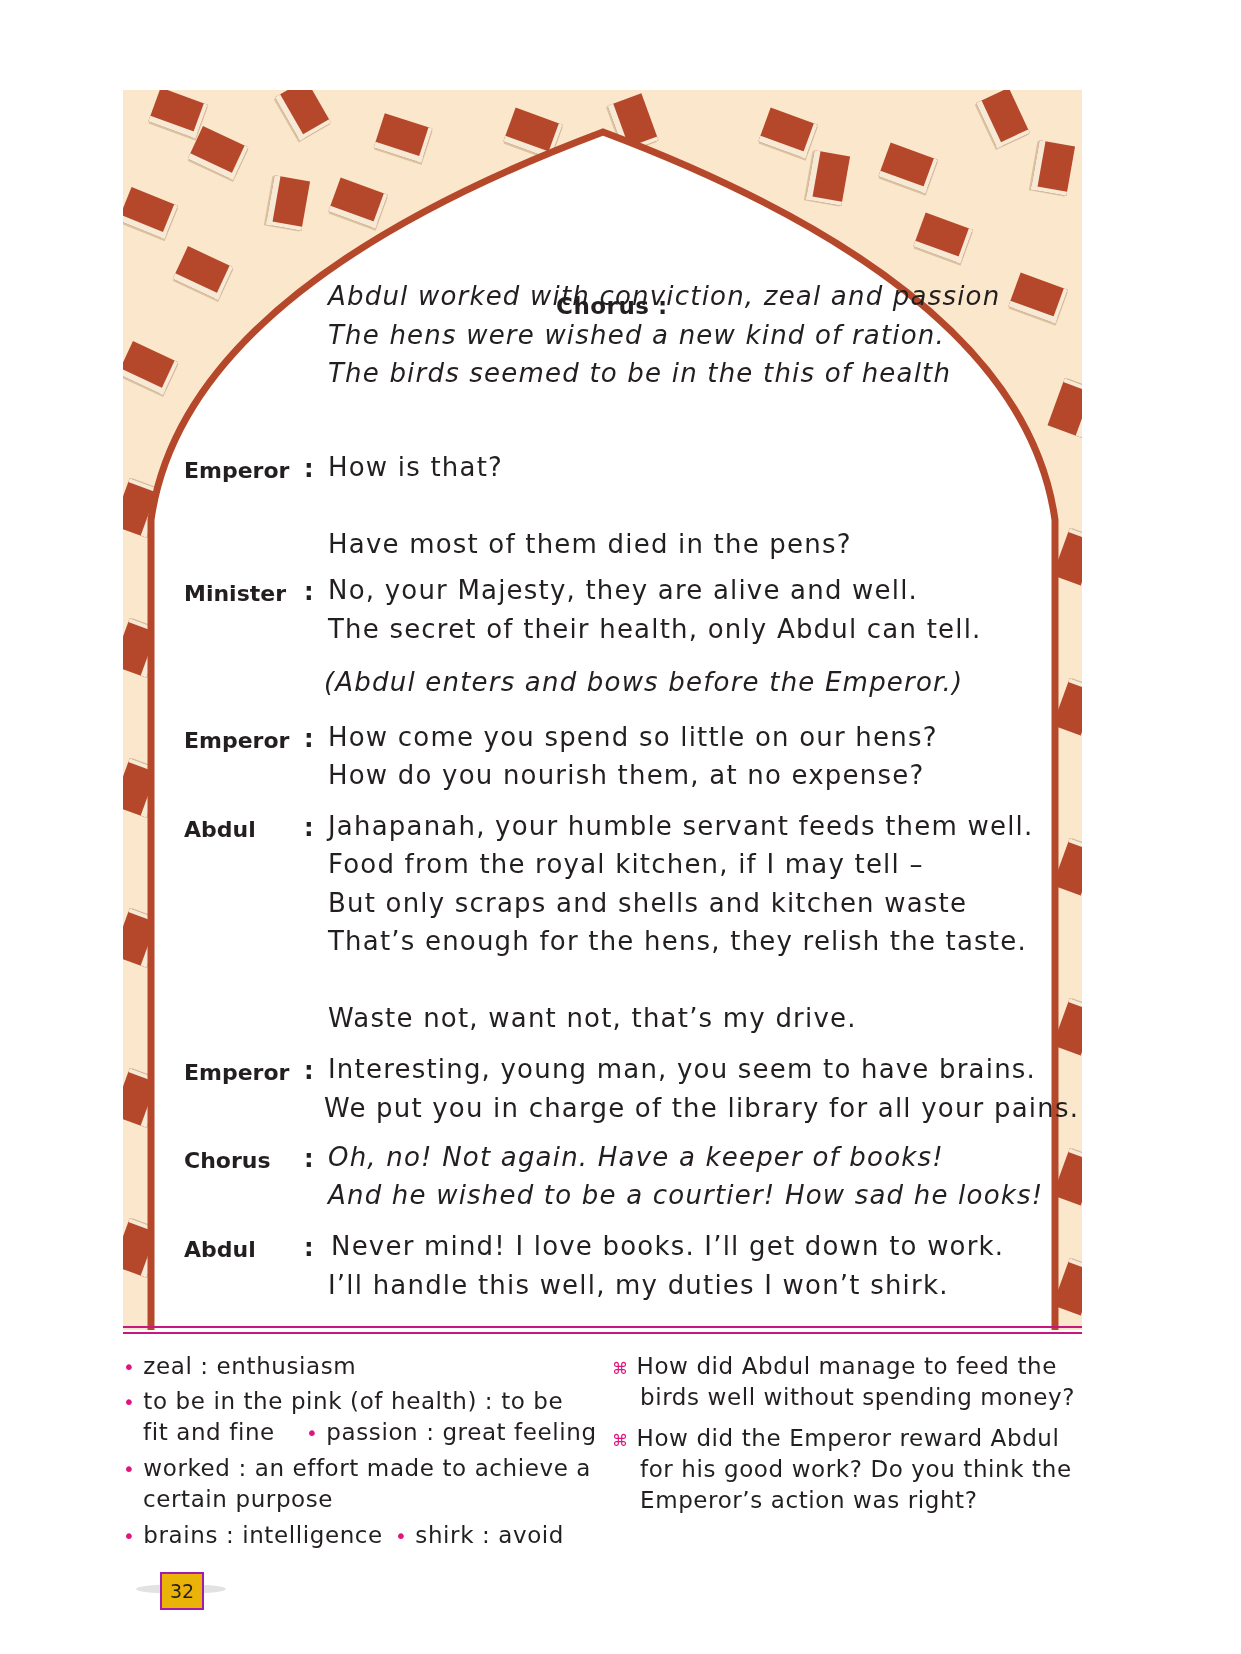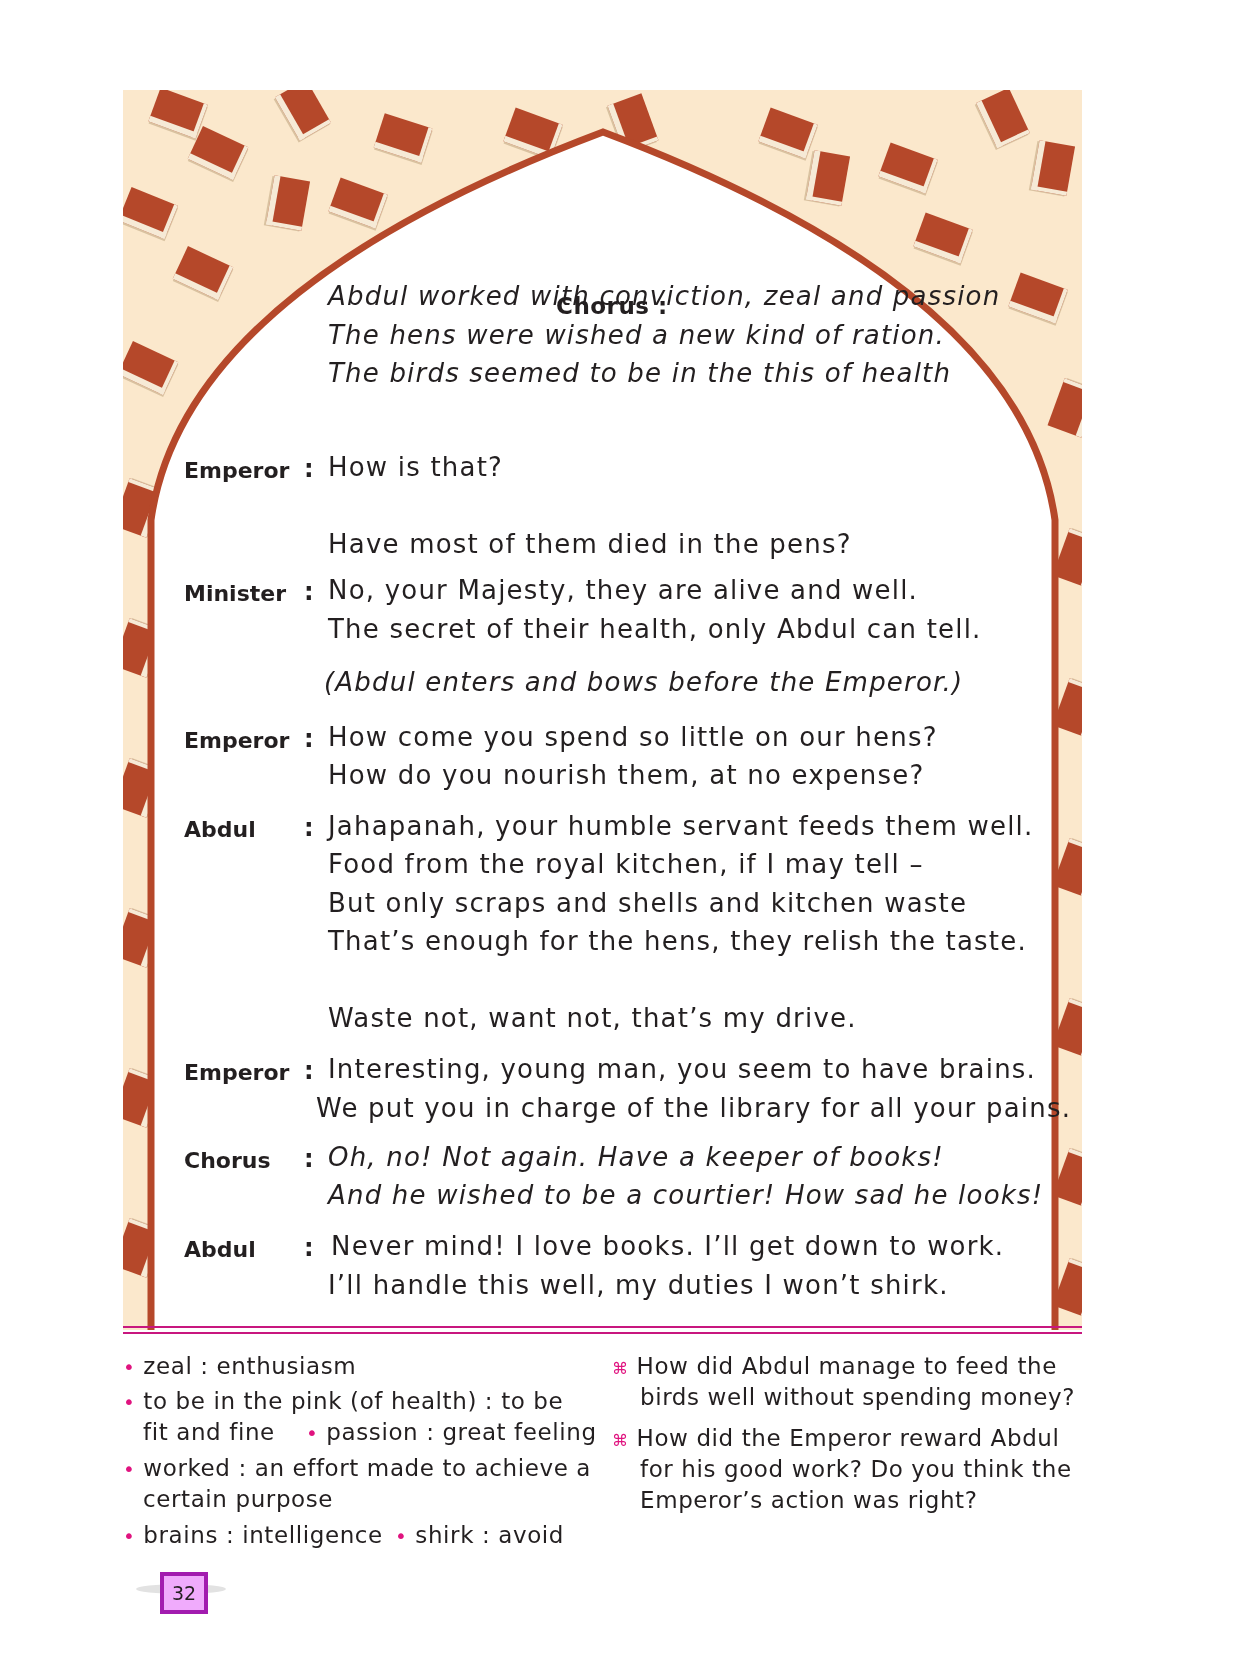--- a/index.html
+++ b/index.html
@@ -28,22 +28,22 @@
 
   
   .gloss { position:absolute; font-size:23px; letter-spacing:0.6px; white-space:nowrap; color:#231f20; }
   .dot { color:#e0137f; font-size:20px; }
   .q-icon { color:#e0137f; font-size:16px; }
 
   
   .pgwrap { position:absolute; left:136px; top:1572px; width:90px; height:34px; }
   .pgwrap .wing { position:absolute; top:12px; height:10px; width:90px; background:#e2e2e2;
                   border-radius:50%; }
-  .pgbox { position:absolute; left:24px; top:0; width:40px; height:34px; background:#f0abfc;
-           border:4px solid #a21caf; text-align:center; line-height:34px; font-size:19px; }
+  .pgbox { position:absolute; left:24px; top:0; width:40px; height:34px; background:#eab308;
+           border:2px solid #a21caf; text-align:center; line-height:34px; font-size:19px; }
 </style>
 </head>
 <body>
 
 <div class="panel">
 
   <div class="book" style="left:30px;top:5px;transform:rotate(20deg)"></div>
   <div class="book" style="left:155px;top:2px;transform:rotate(60deg)"></div>
   <div class="book" style="left:70px;top:45px;transform:rotate(25deg)"></div>
   <div class="book" style="left:140px;top:95px;transform:rotate(100deg)"></div>
@@ -110,21 +110,21 @@
   <div class="colon" style="top:814px">:</div>
   <div class="line" style="left:328px;top:811px">Jahapanah, your humble servant feeds them well.</div>
   <div class="line" style="left:328px;top:849px">Food from the royal kitchen, if I may tell –</div>
   <div class="line" style="left:328px;top:888px">But only scraps and shells and kitchen waste</div>
   <div class="line" style="left:328px;top:926px">That’s enough for the hens, they relish the taste.</div>
   <div class="line" style="left:328px;top:1003px">Waste not, want not, that’s my drive.</div>
 
   <div class="speaker" style="top:1060px">Emperor</div>
   <div class="colon" style="top:1057px">:</div>
   <div class="line" style="left:328px;top:1054px">Interesting, young man, you seem to have brains.</div>
-  <div class="line" style="left:316px;top:1093px">We put you in charge of the library for all your pains.</div>
+  <div class="line" style="left:324px;top:1093px">We put you in charge of the library for all your pains.</div>
 
   <div class="speaker" style="top:1148px">Chorus</div>
   <div class="colon" style="top:1145px">:</div>
   <div class="line it" style="left:328px;top:1142px">Oh, no! Not again. Have a keeper of books!</div>
   <div class="line it" style="left:328px;top:1180px">And he wished to be a courtier! How sad he looks!</div>
 
   <div class="speaker" style="top:1237px">Abdul</div>
   <div class="colon" style="top:1234px">:</div>
   <div class="line" style="left:331px;top:1231px">Never mind! I love books. I’ll get down to work.</div>
   <div class="line" style="left:328px;top:1270px">I’ll handle this well, my duties I won’t shirk.</div>

